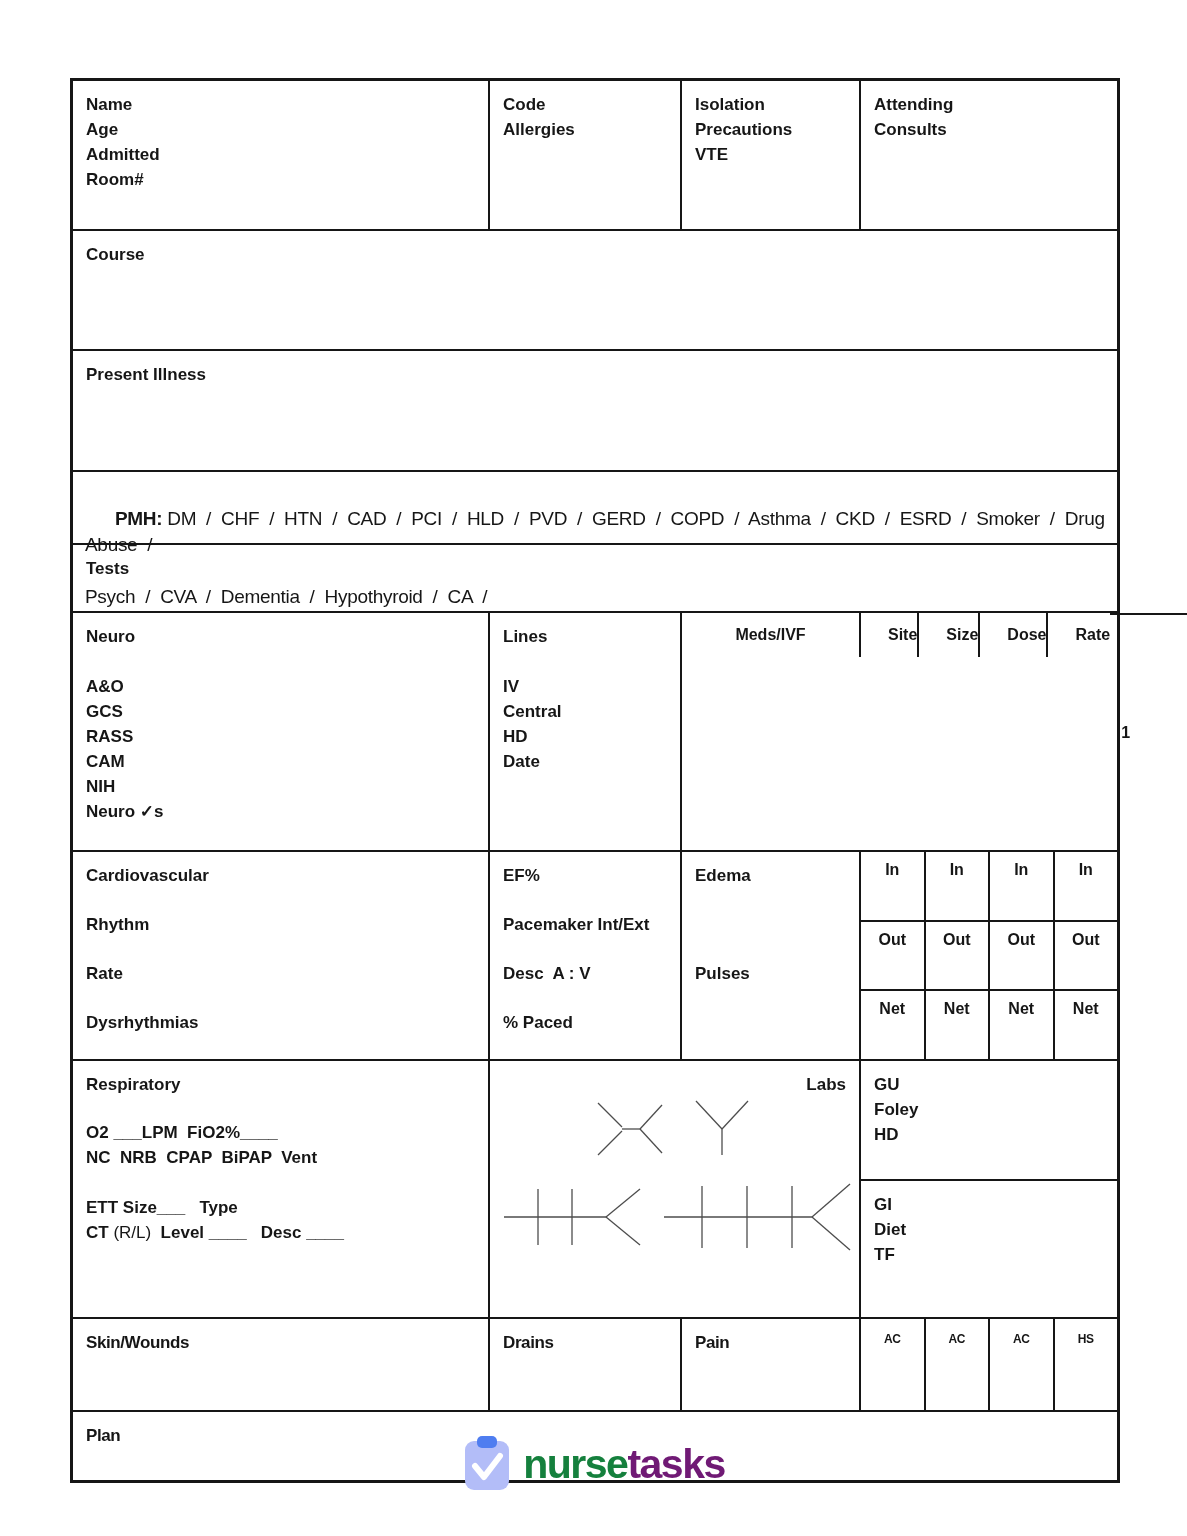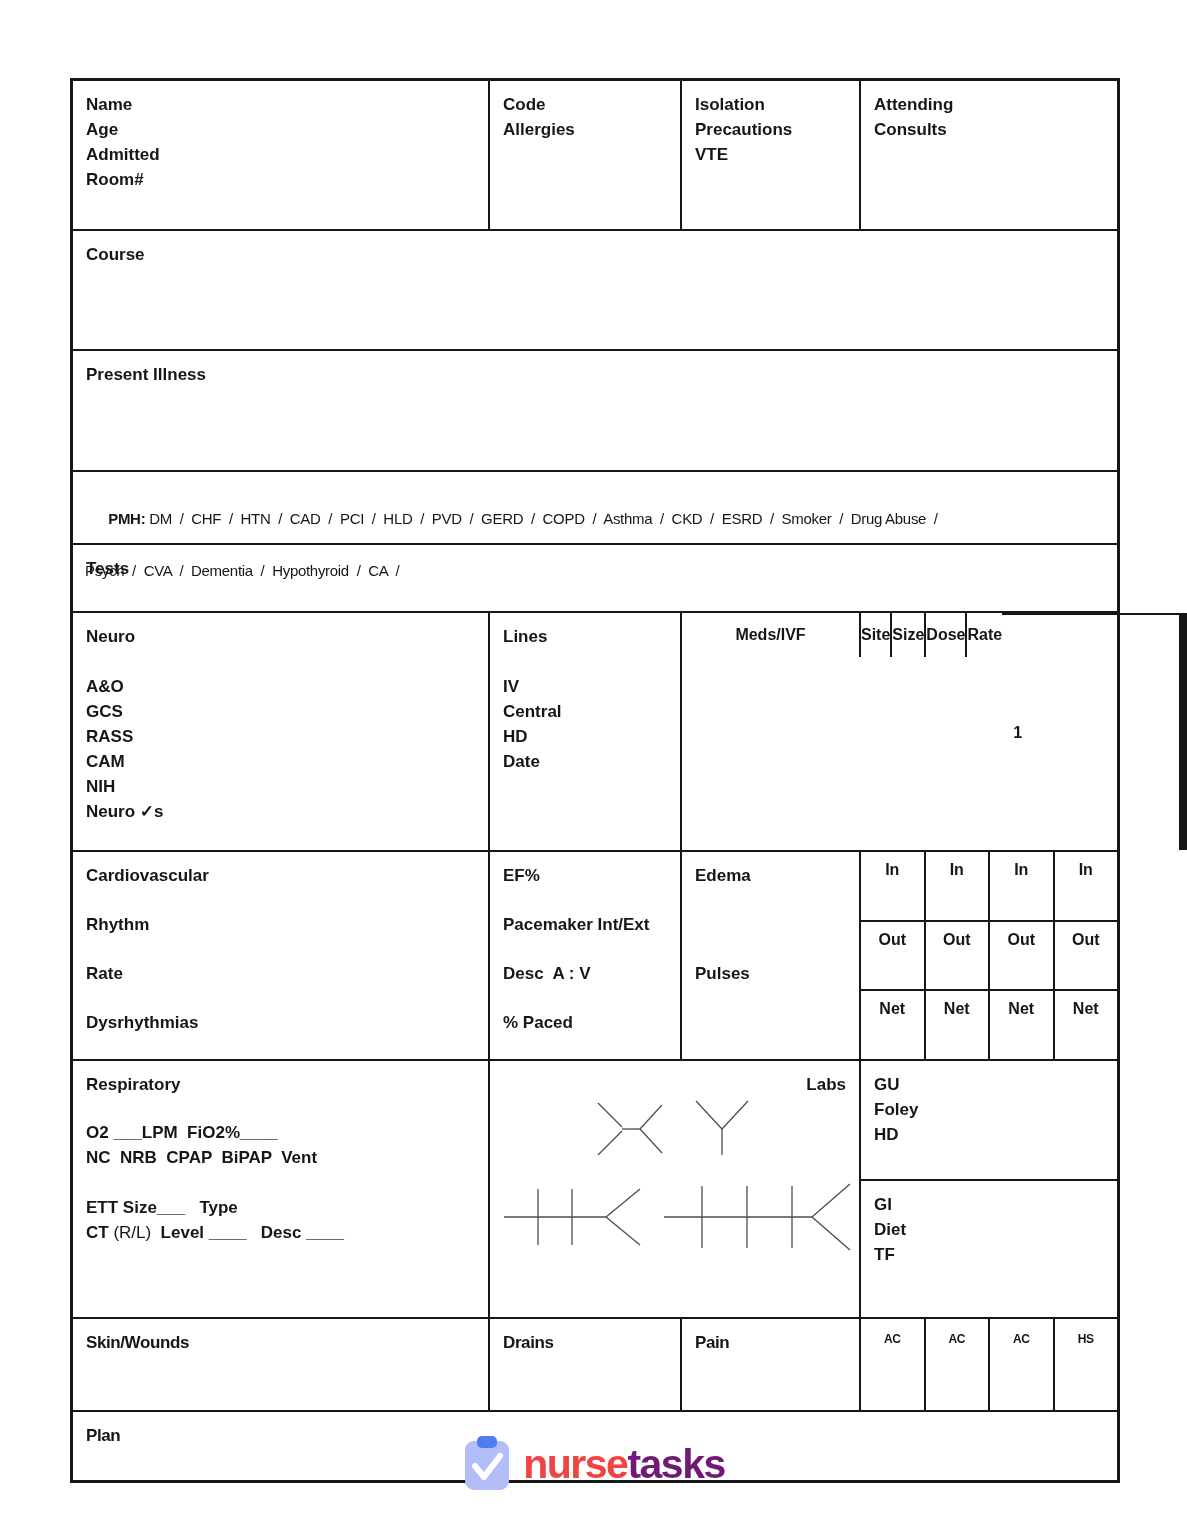--- a/index.html
+++ b/index.html
@@ -26,29 +26,29 @@
   .w-c { width: 179px; flex: none; }
   .w-labs { width: 371px; flex: none; text-align: right; }
   .grow { flex: 1 1 0; }
   .pad { padding: 11px 13px 0 13px; }
   .line { line-height: 25px; font-size: 17px; font-weight: bold; white-space: pre-wrap; }
   .reg { font-weight: normal; }
   .narrow { letter-spacing: -0.4px; }
   .gap { margin-top: 25px; }
   .sp24 { margin-top: 24px; }
   
-  .pmh { padding: 8px 12px 0 12px; font-size: 15px; line-height: 26px; letter-spacing: -0.3px; white-space: pre-wrap; }
+  .pmh { padding: 8px 12px 0 12px; font-size: 19px; line-height: 26px; letter-spacing: -0.3px; white-space: pre-wrap; }
   .pmh .lbl { font-weight: bold; }
   
   .meds { display: flex; flex-direction: row; text-align: right; }
   .meds-head { height: 44px; display: flex; flex: none; }
   .meds-row { flex: 1 1 0; display: flex; border-top: 2px solid #161616; }
   .mname { width: 177px; flex: none; display: flex; align-items: center; }
   .meds-head .mname { justify-content: center; }
-  .mq { flex: 1 1 0; border-left: 2px solid #161616; display: flex; align-items: center; justify-content: center; }
+  .mq { flex: 1 1 0; border-left: 2px solid #161616; display: flex; align-items: center; justify-content: center; padding-left: 27px; }
   .meds-head .hd, .mnum { font-weight: bold; font-size: 16px; }
   .mnum { padding-left: 11px; }
   
   .iogrid { display: flex; flex-direction: column; }
   .io-row { flex: 1 1 0; display: flex; border-top: 2px solid #161616; }
   .io-row:first-child { border-top: none; }
   .io-cell { flex: 1 1 0; border-left: 2px solid #161616; text-align: center; padding-top: 9px; font-weight: bold; font-size: 16px; }
   .io-cell:first-child { border-left: none; }
   
   .gustack { display: flex; flex-direction: column; }
@@ -58,21 +58,21 @@
   .qcell { flex: 1 1 0; border-left: 2px solid #161616; text-align: center; padding-top: 13px; font-weight: bold; font-size: 12px; letter-spacing: -0.4px; }
   
   .fb { position: absolute; }
   .fb line { stroke: #4d4d4d; stroke-width: 1.3; }
   
   .brandbar {
     position: absolute; left: 0; top: 1436px; width: 100%;
     display: flex; justify-content: center; align-items: center; gap: 11px;
   }
   .brand-text { font-size: 41px; font-weight: bold; letter-spacing: -1.5px; line-height: 54px; }
-  .brand-primary { color: #ef4444; }
+  .brand-primary { color: #15803d; }
   .brand-accent { color: #701a75; }
 </style>
 </head>
 <body>
 
 <div class="sheet">
 
   <div class="row" style="height:148px">
     <div class="cell w-a pad">
       <div class="line">Name</div>

